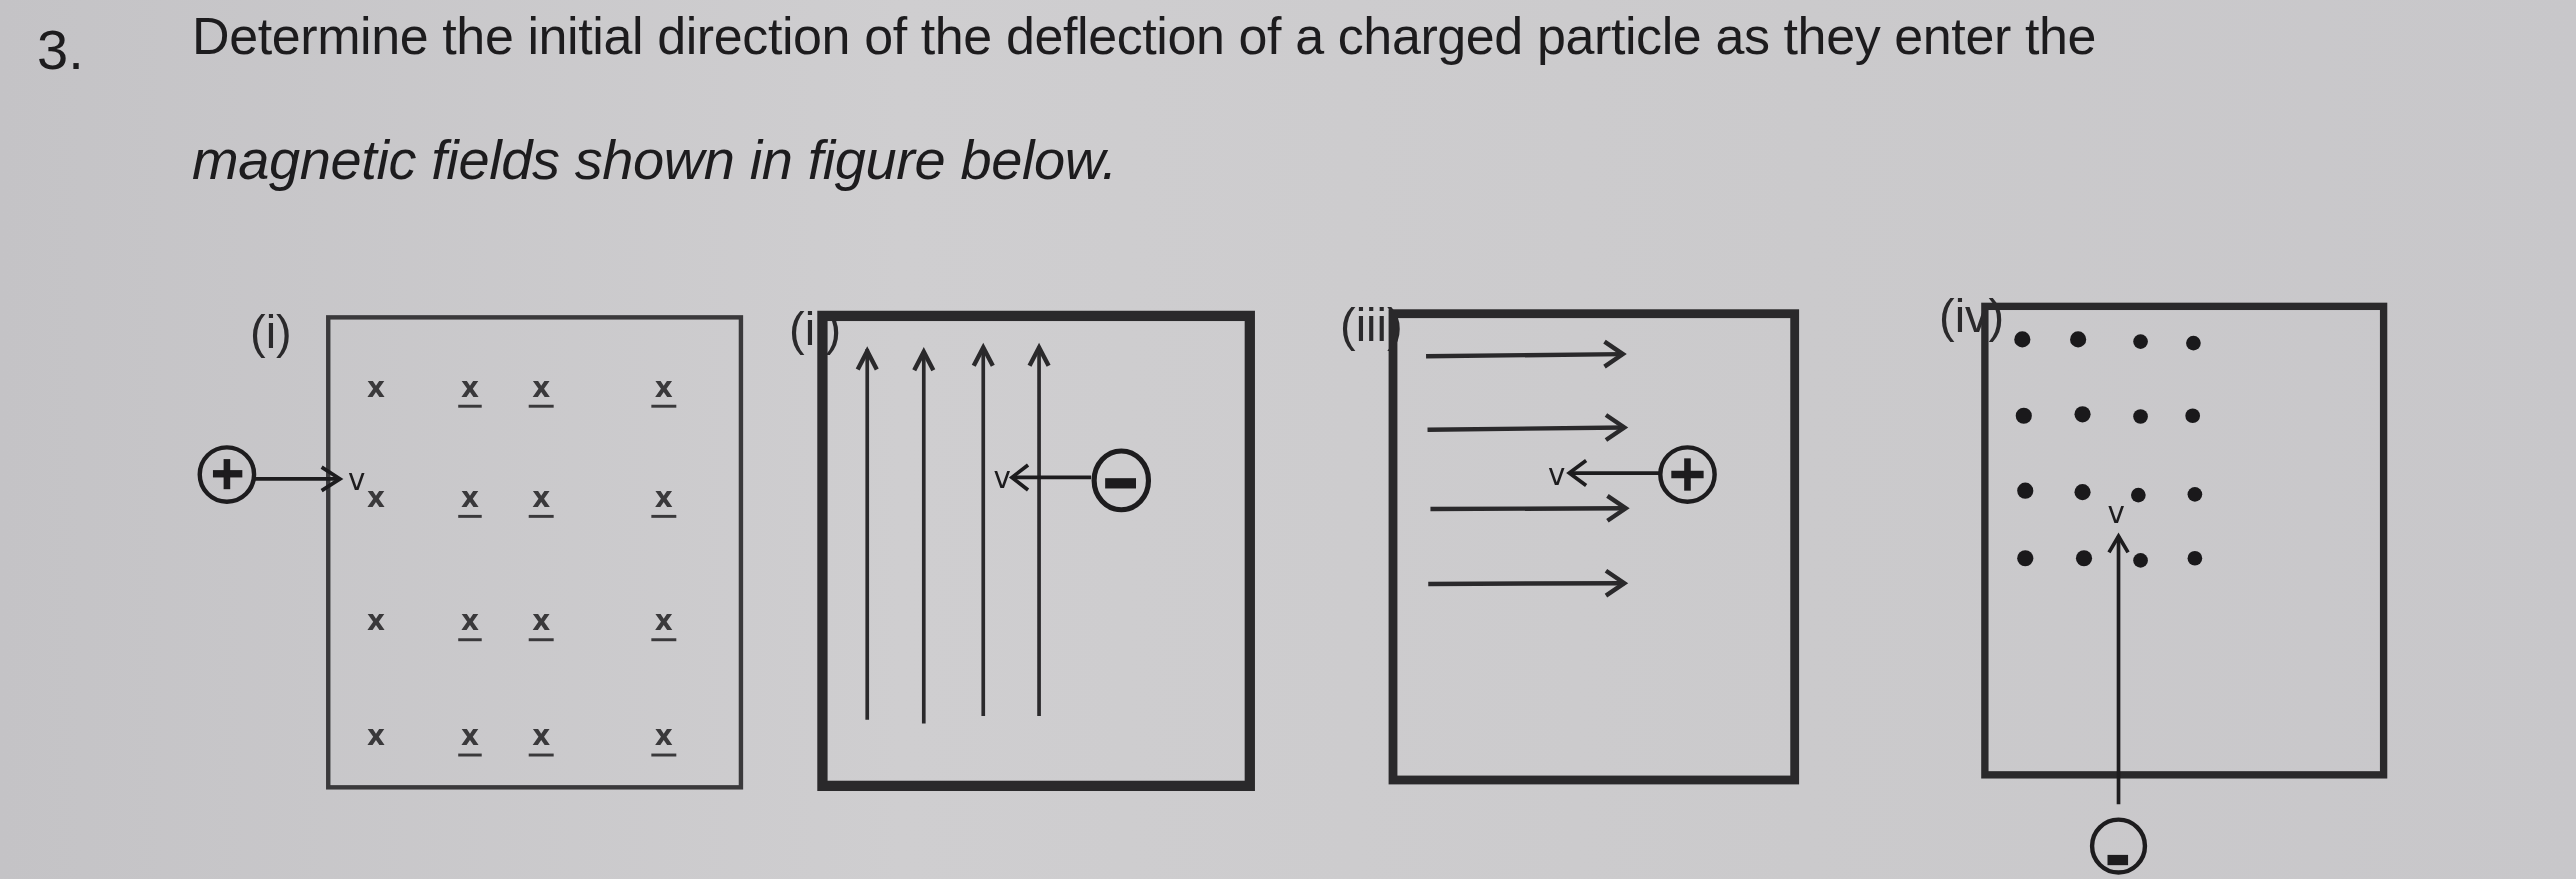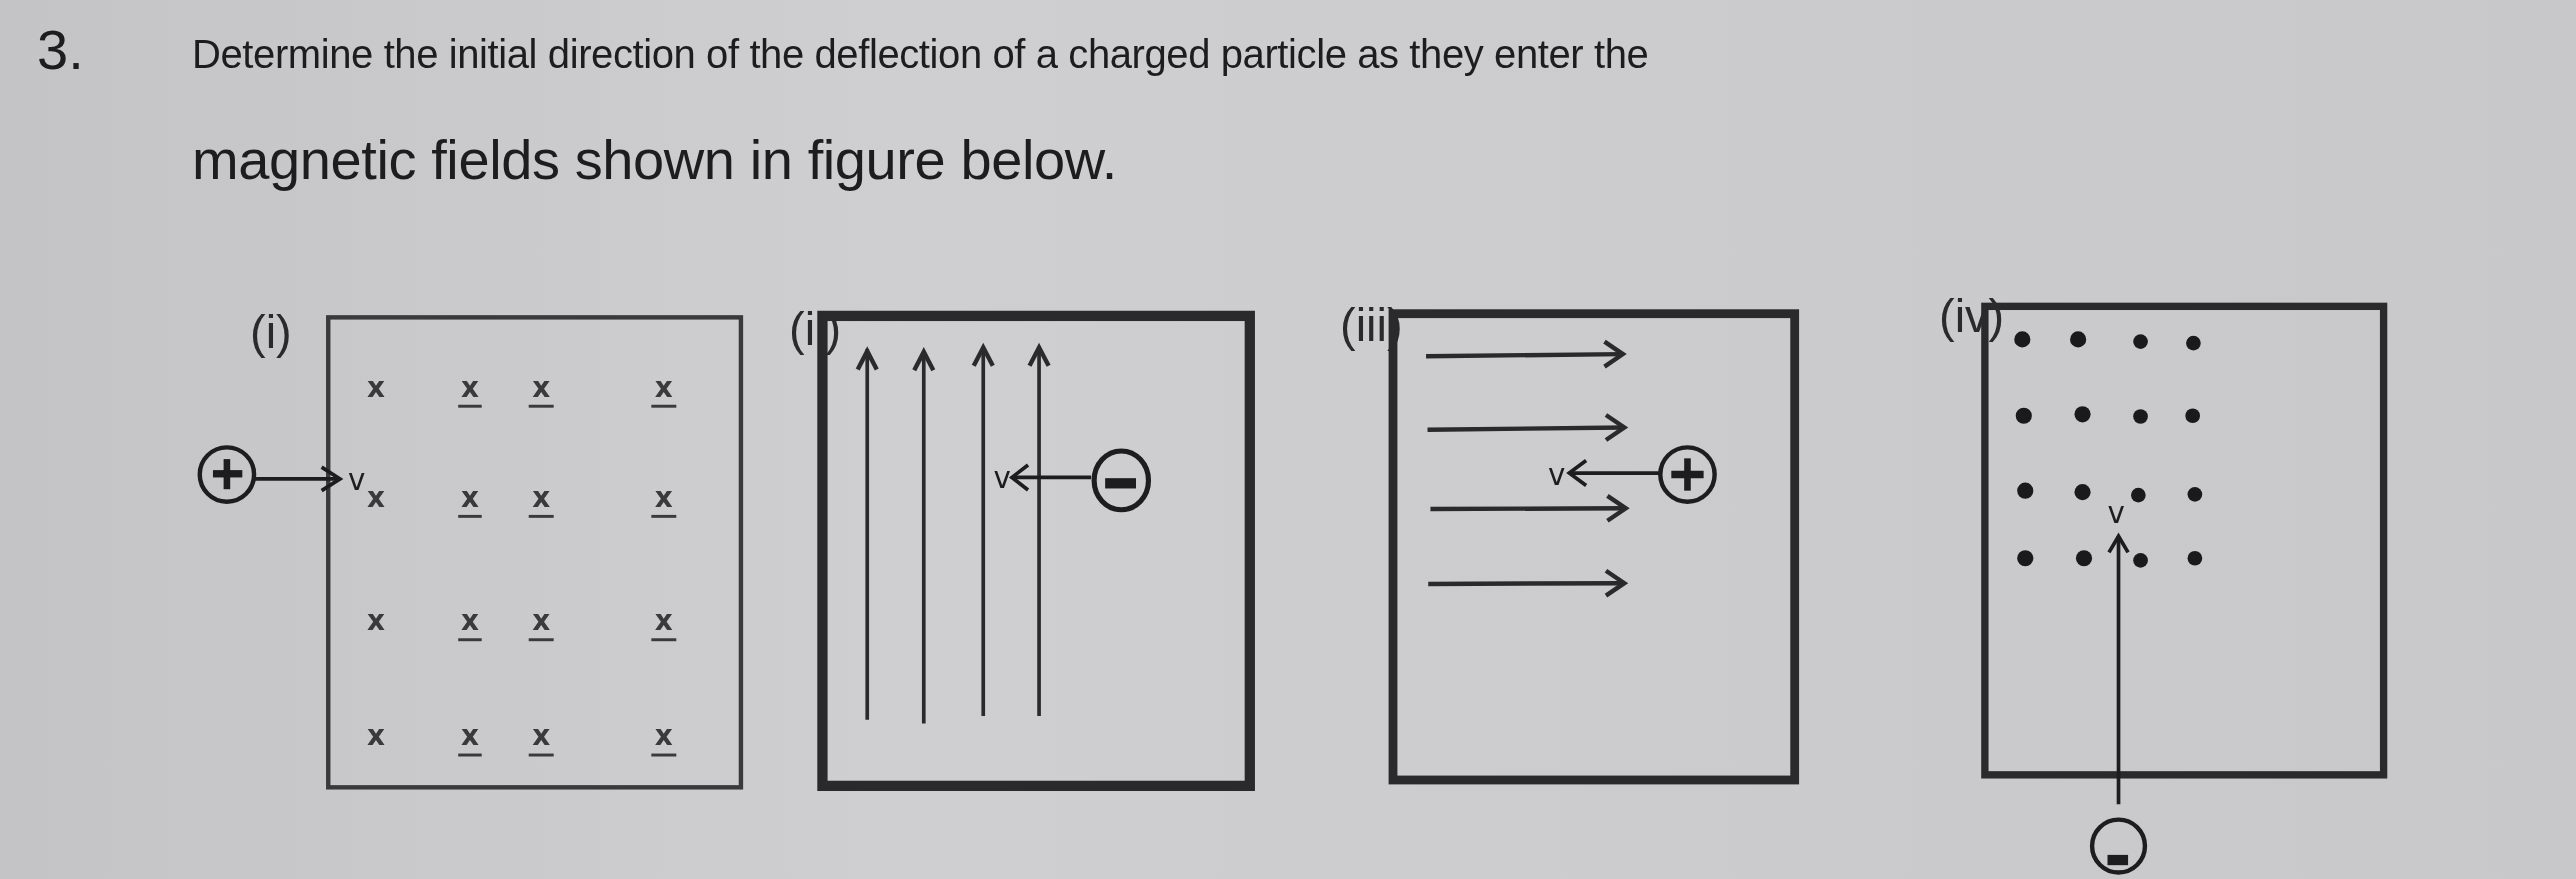--- a/index.html
+++ b/index.html
@@ -12,28 +12,29 @@
       background: linear-gradient(90deg, #c4c3c6 0%, #cfced0 35%, #cbcacc 70%, #c8c7ca 100%);
       font-family: "Liberation Sans", sans-serif;
       color: #1d1c1e;
       position: relative;
     }
     .q-number {
       position: absolute; left: 37px; top: 22px;
       font-size: 56px; line-height: 56px;
     }
     .q-line1 {
-      position: absolute; left: 192px; top: 26px;
-      font-size: 40px; line-height: 56px; white-space: nowrap;
+      position: absolute; left: 192px; top: 8px;
+      font-size: 52px; line-height: 56px; white-space: nowrap;
       letter-spacing: -0.4px;
     }
     .q-line2 {
       position: absolute; left: 192px; top: 132px;
       font-size: 56px; line-height: 56px; white-space: nowrap;
       letter-spacing: -0.4px;
+      font-style: italic;
     }
     .fig-label {
       position: absolute;
       font-size: 47px; line-height: 47px;
       color: #2a292b;
     }
     svg.figs {
       position: absolute; left: 0; top: 0;
       width: 2576px; height: 880px;
     }

